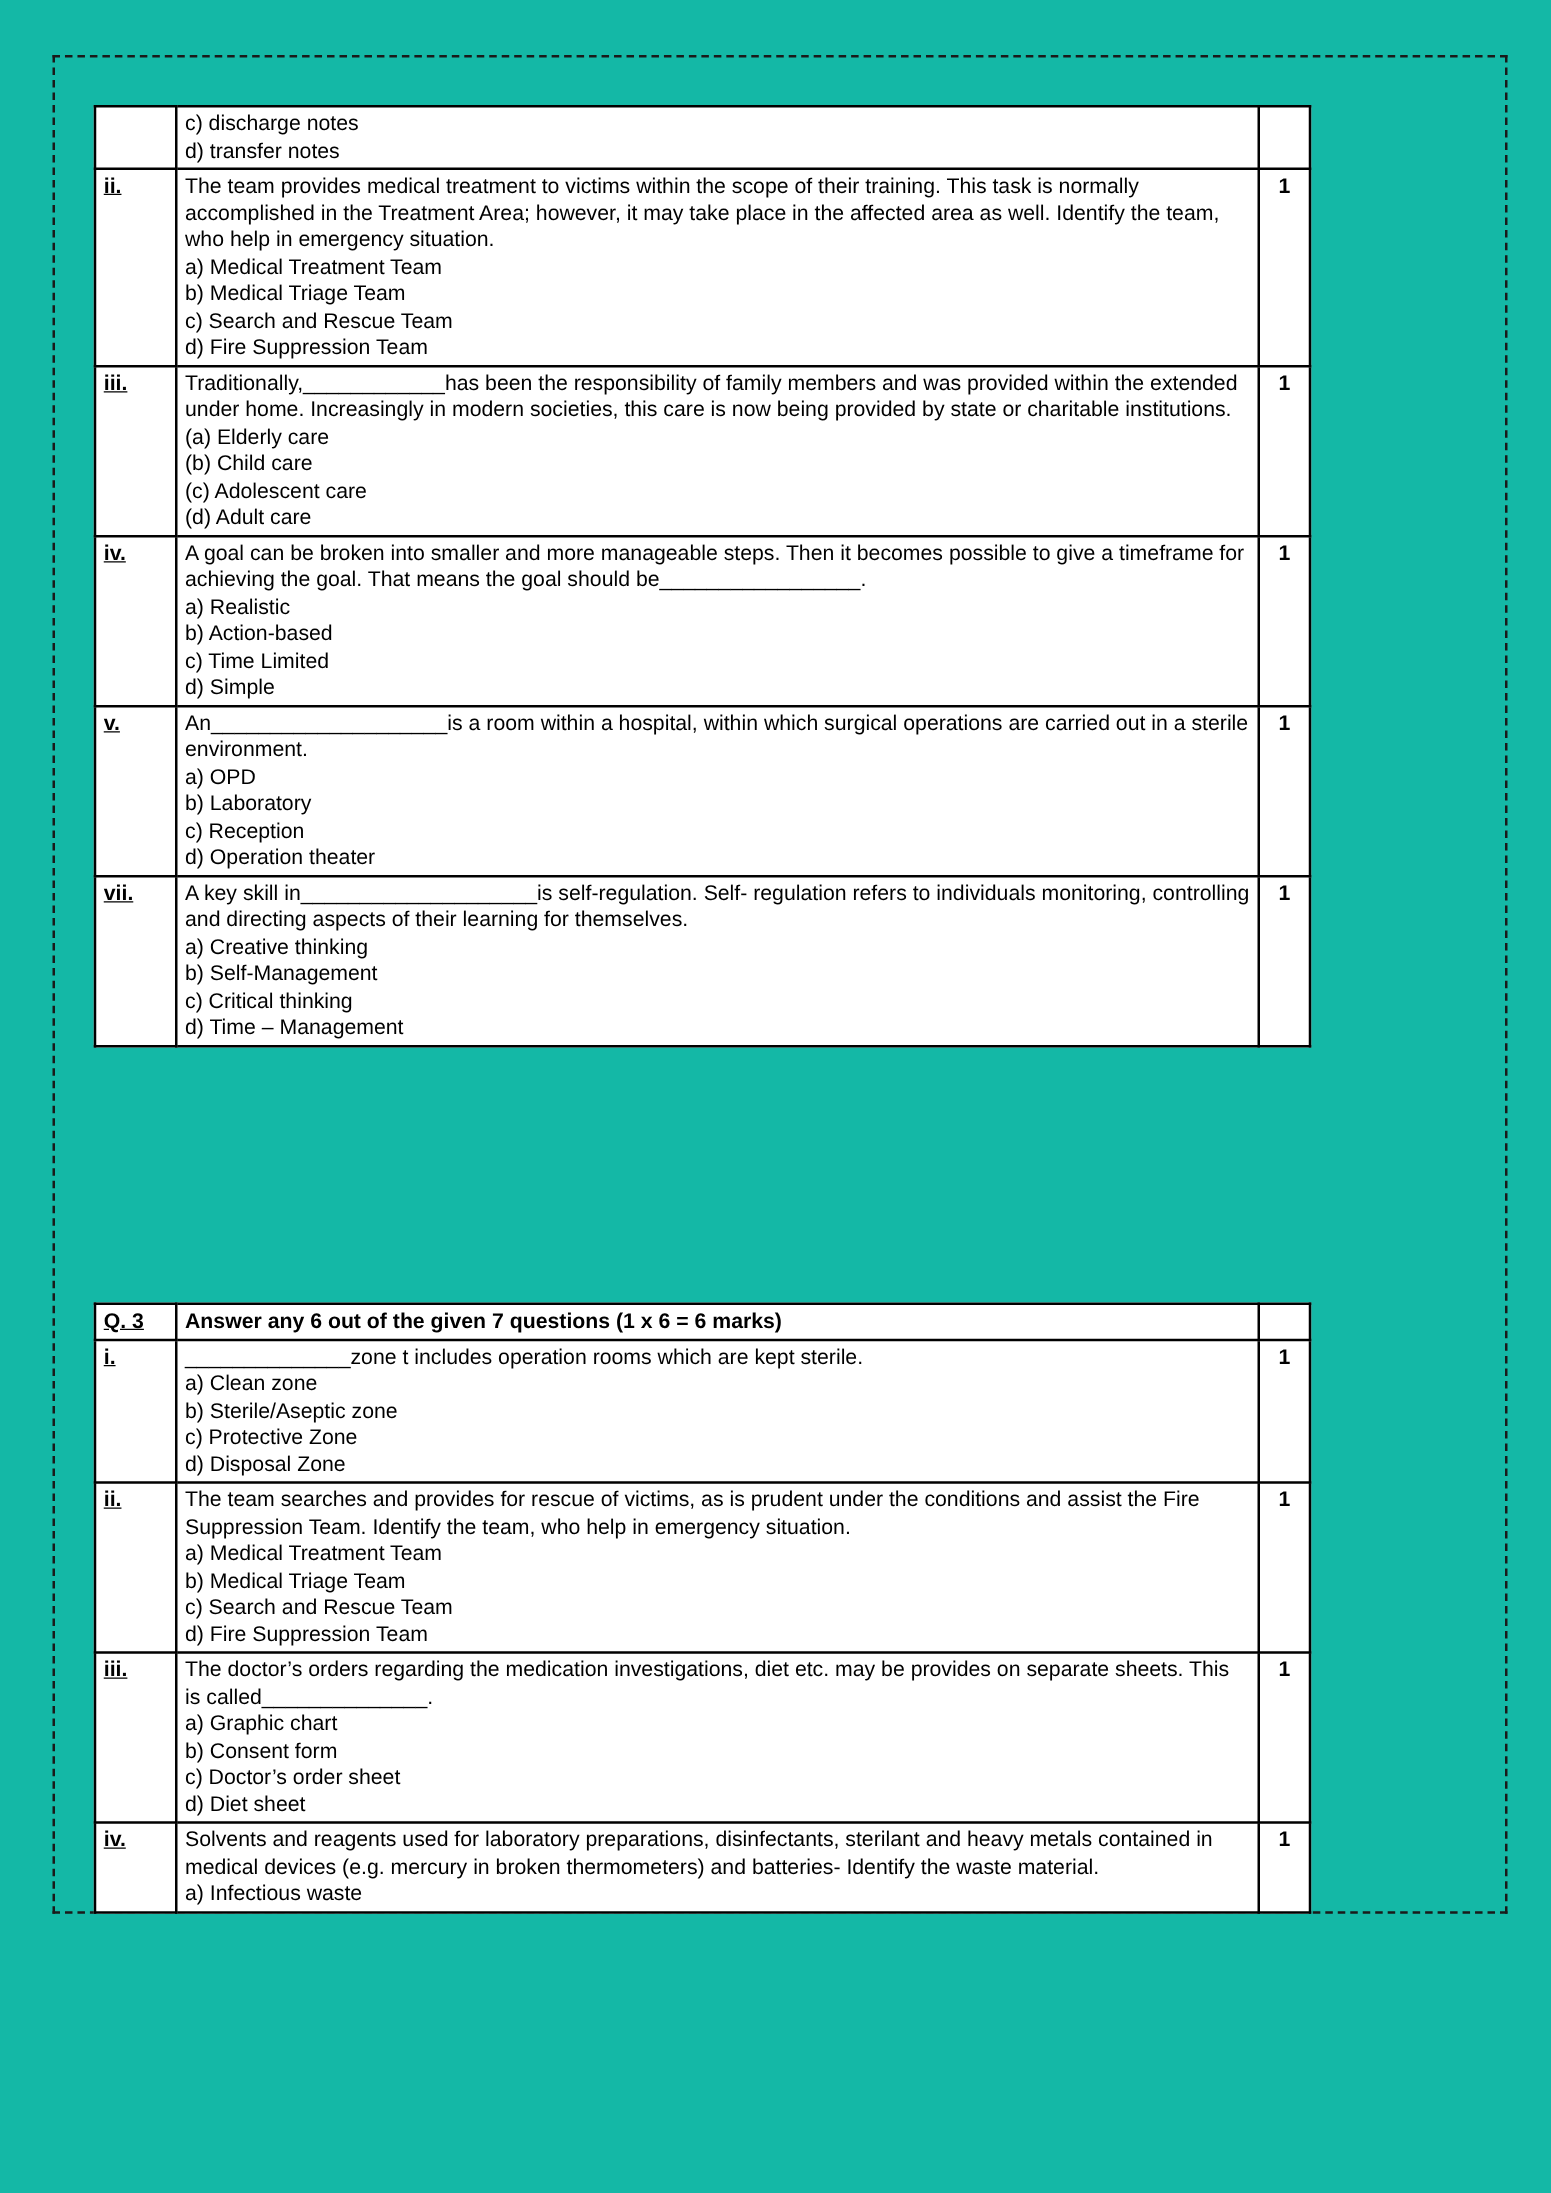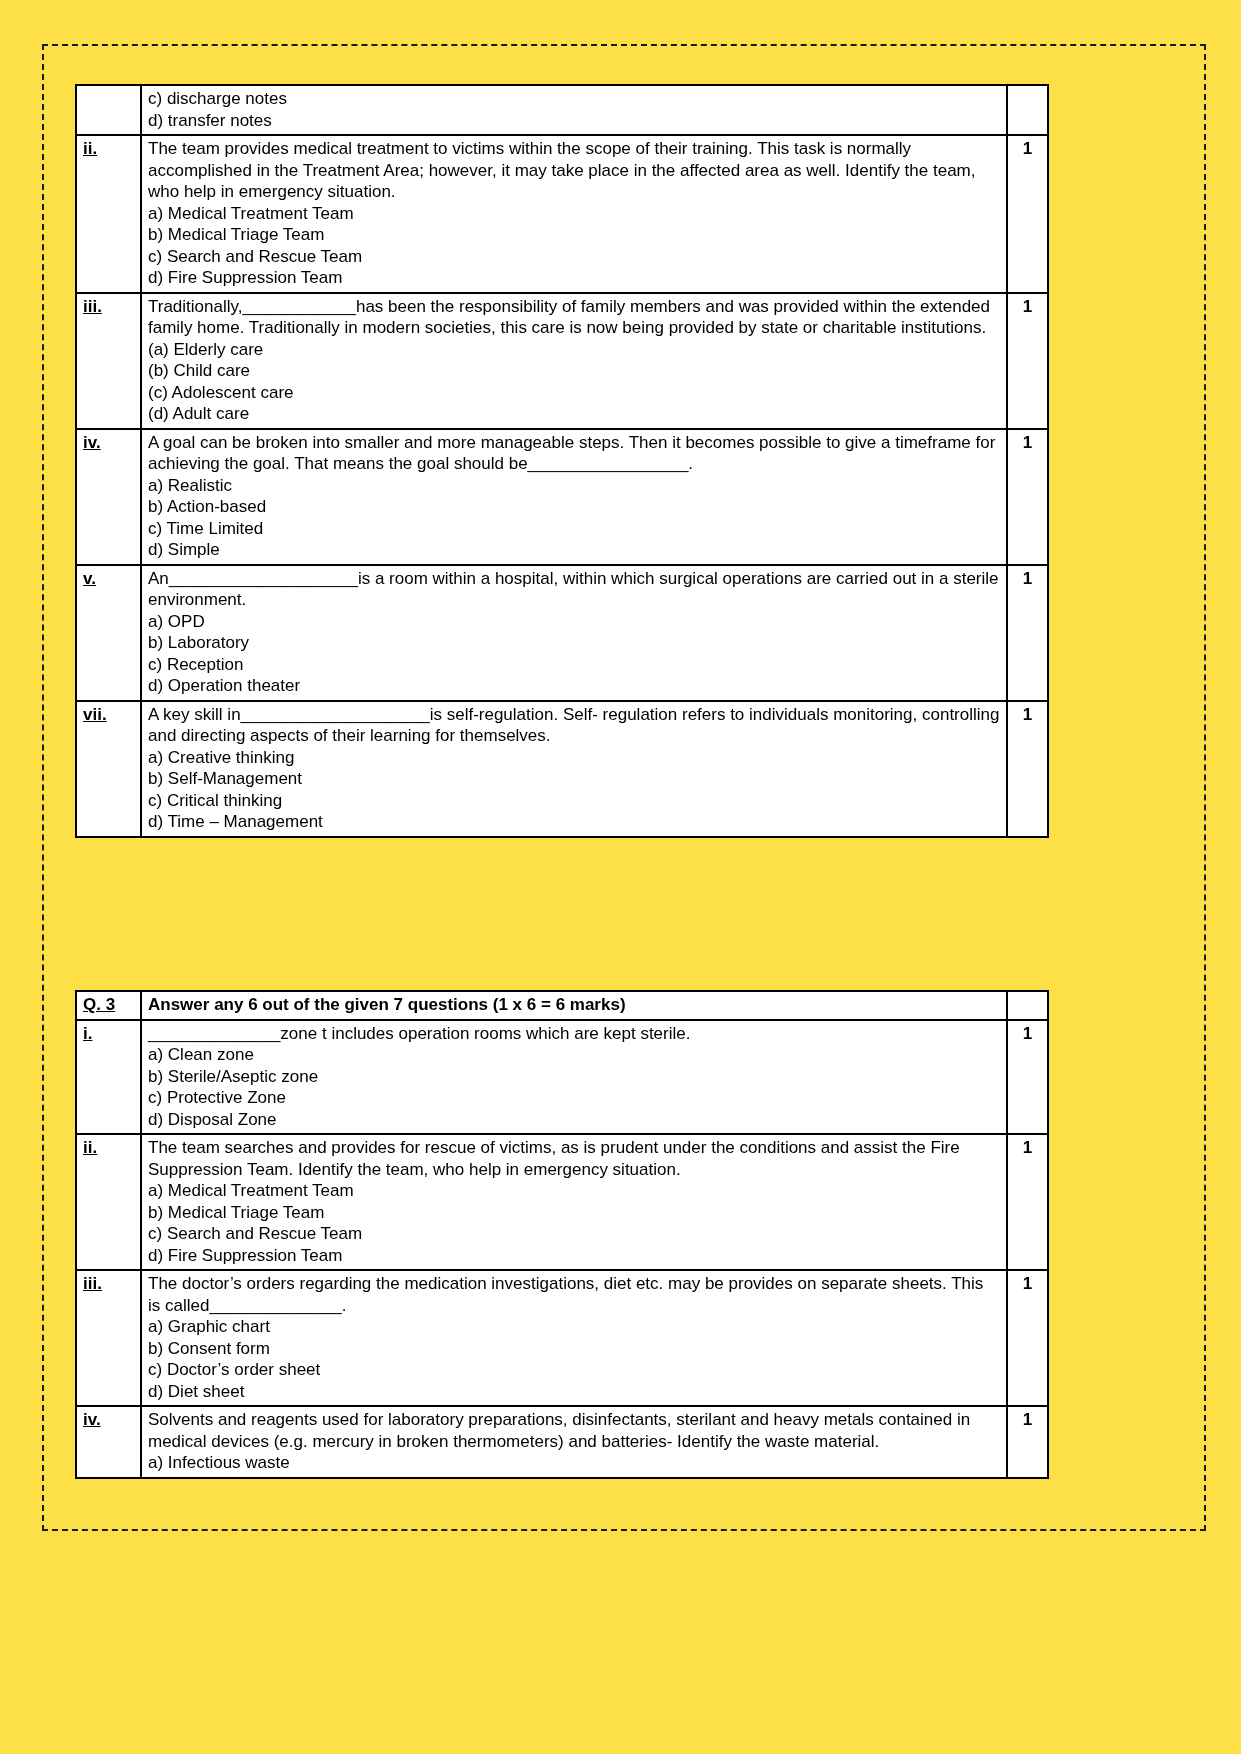--- a/index.html
+++ b/index.html
@@ -1,41 +1,41 @@
 <!DOCTYPE html>
 <html><head>
 <meta charset="utf-8">
 <style>
   * { box-sizing: border-box; }
   html, body { margin: 0; padding: 0; background: #ffffff; }
   .page {
     position: relative;
     width: 1241px;
     height: 1754px;
-    background: #fde047;
+    background: #14b8a6;
     font-family: "Liberation Sans", "DejaVu Sans", sans-serif;
     color: #000;
   }
   .frame {
     position: absolute;
     left: 42px;
     top: 44px;
     width: 1164px;
     height: 1487px;
     border: 2px dashed #1a1a1a;
   }
   table.qtable {
     position: absolute;
     border-collapse: collapse;
     table-layout: fixed;
     width: 972px;
     background: #fff;
   }
   #table1 { left: 75px; top: 84px; }
-  #table2 { left: 75px; top: 990px; }
+  #table2 { left: 75px; top: 1042px; }
   table.qtable td {
     border: 2px solid #000;
     vertical-align: top;
     padding: 2px 6px 3px 6px;
     font-size: 17px;
     line-height: 21.5px;
   }
   td.num-cell {
     font-weight: bold;
     padding-left: 8px;
@@ -76,21 +76,21 @@
         <td class="num-cell">ii.</td>
         <td class="text-cell">The team provides medical treatment to victims within the scope of their training. This task is normally accomplished in the Treatment Area; however, it may take place in the affected area as well. Identify the team, who help in emergency situation.
 a) Medical Treatment Team
 b) Medical Triage Team
 c) Search and Rescue Team
 d) Fire Suppression Team</td>
         <td class="marks-cell">1</td>
       </tr>
       <tr>
         <td class="num-cell">iii.</td>
-        <td class="text-cell">Traditionally,____________has been the responsibility of family members and was provided within the extended family home. Traditionally in modern societies, this care is now being provided by state or charitable institutions.
+        <td class="text-cell">Traditionally,____________has been the responsibility of family members and was provided within the extended under home. Increasingly in modern societies, this care is now being provided by state or charitable institutions.
 (a) Elderly care
 (b) Child care
 (c) Adolescent care
 (d) Adult care</td>
         <td class="marks-cell">1</td>
       </tr>
       <tr>
         <td class="num-cell">iv.</td>
         <td class="text-cell">A goal can be broken into smaller and more manageable steps. Then it becomes possible to give a timeframe for achieving the goal. That means the goal should be_________________.
 a) Realistic

